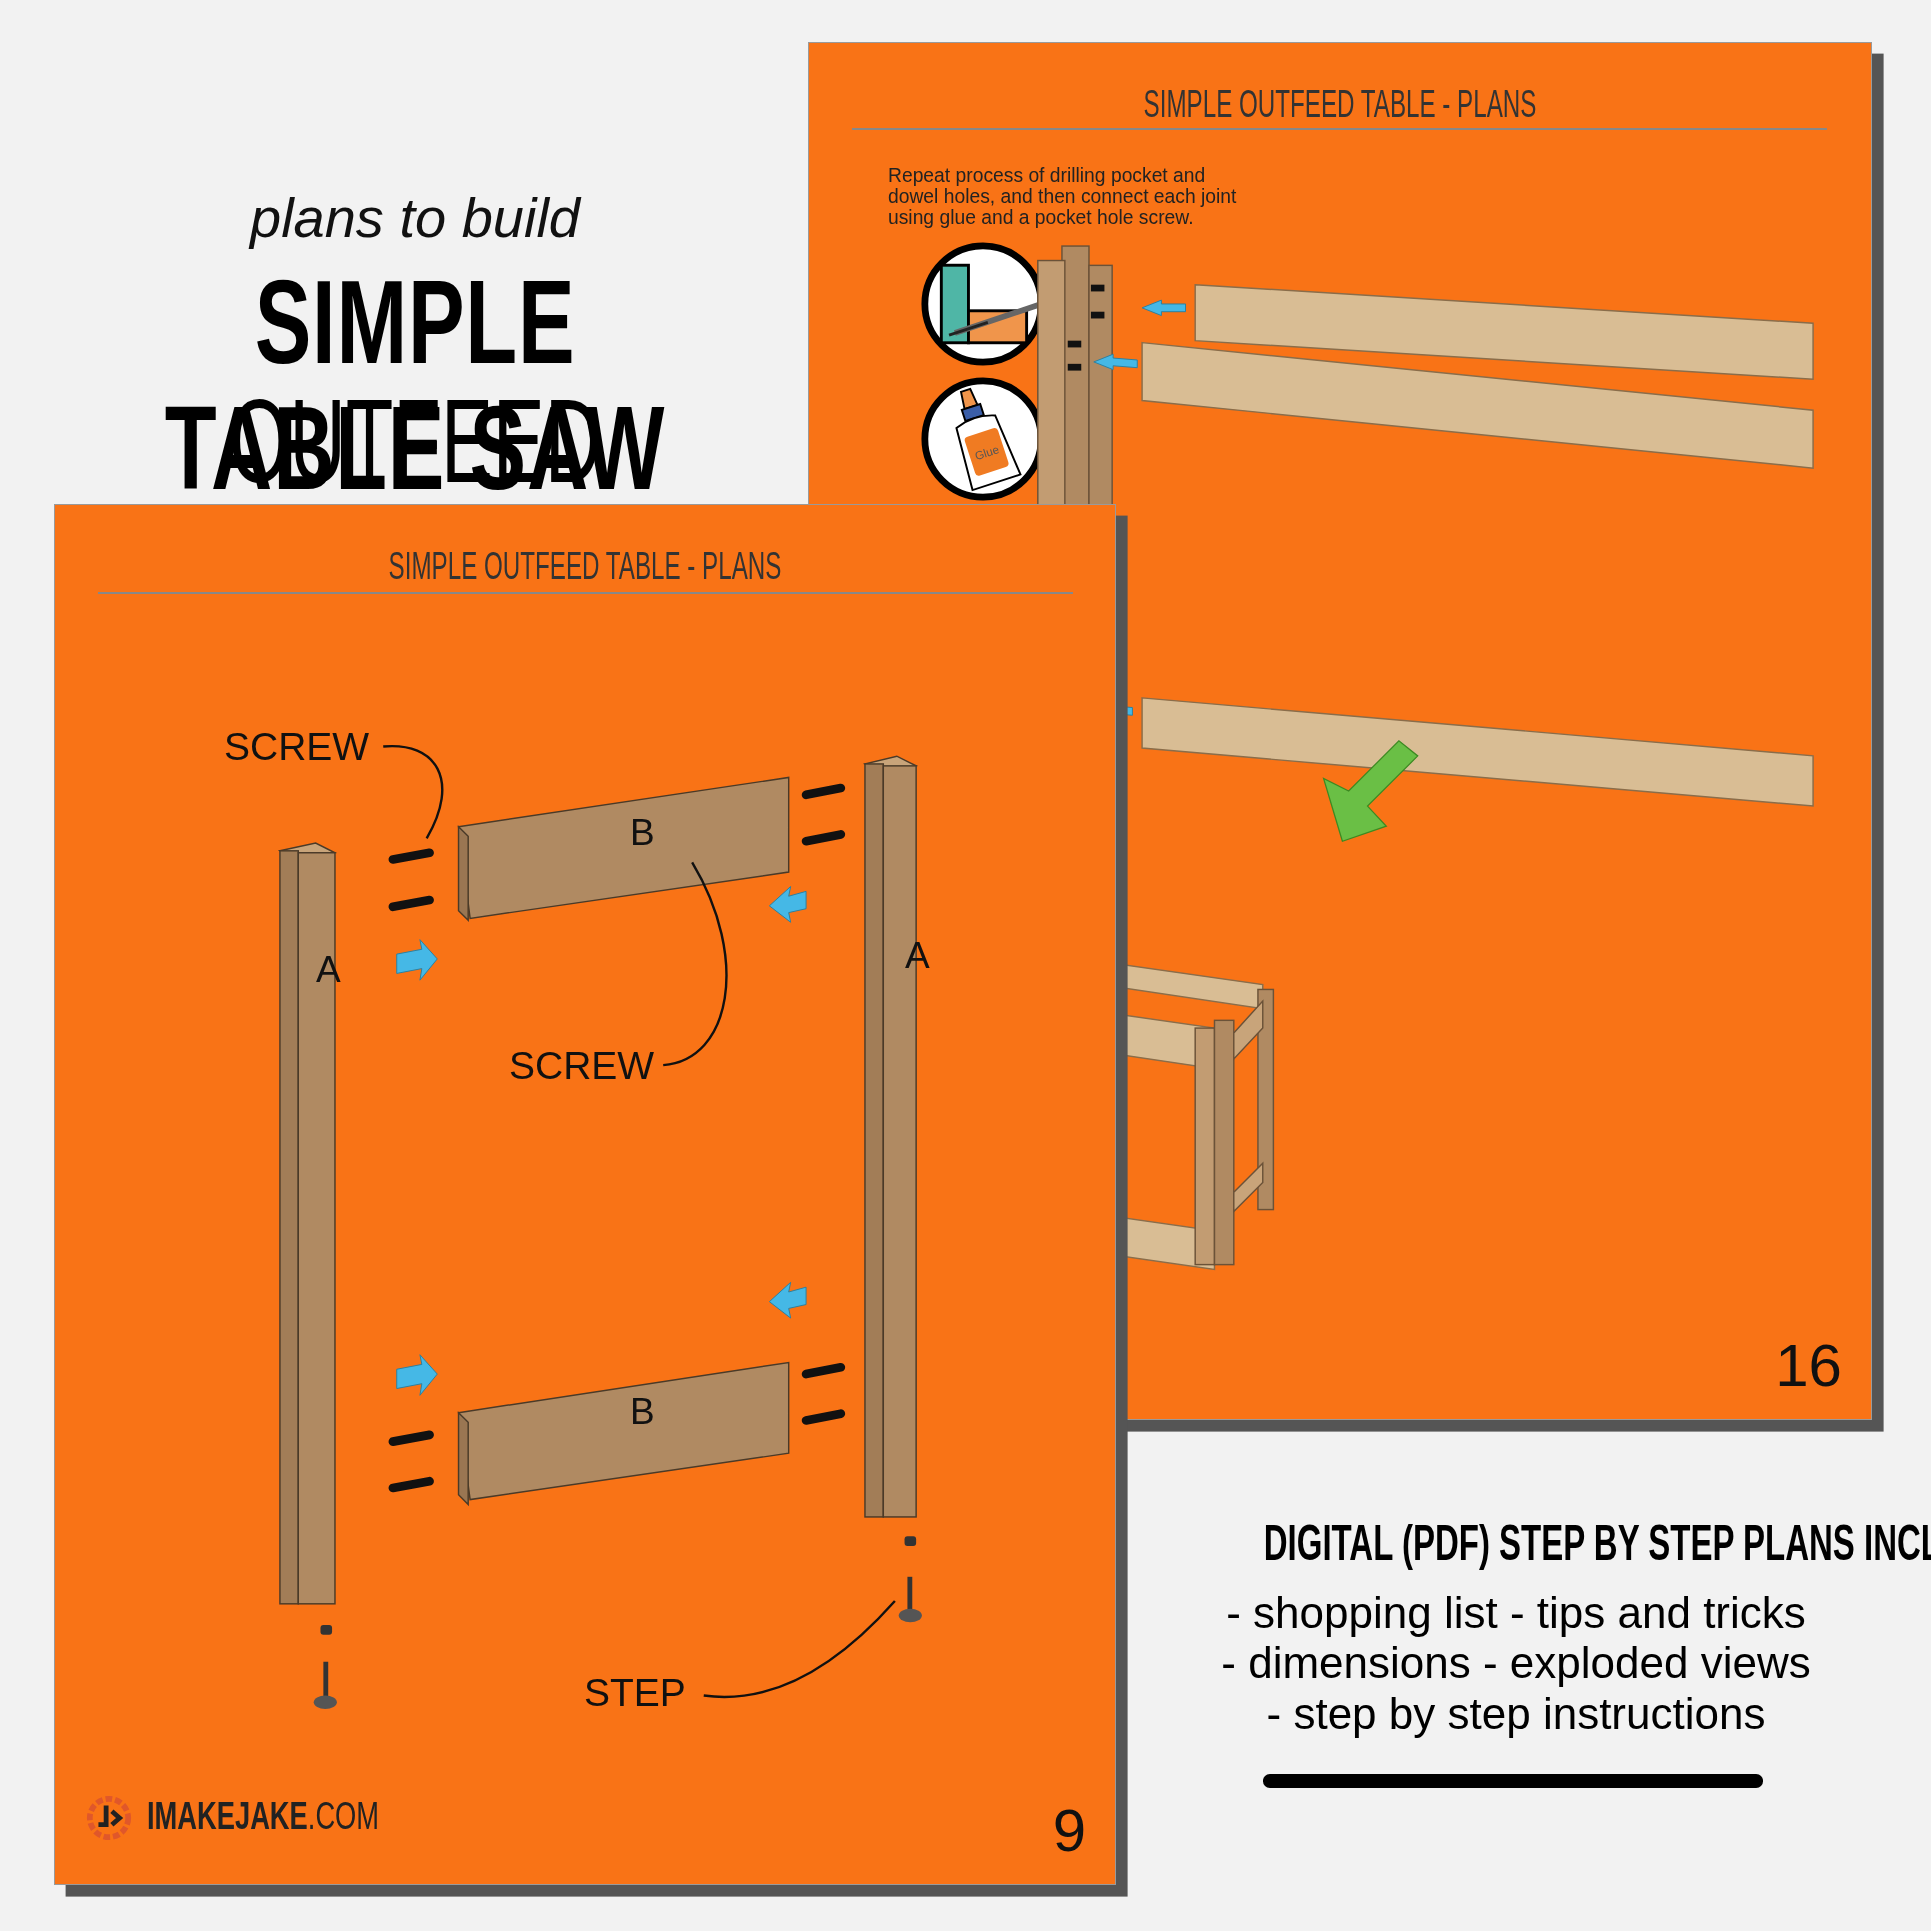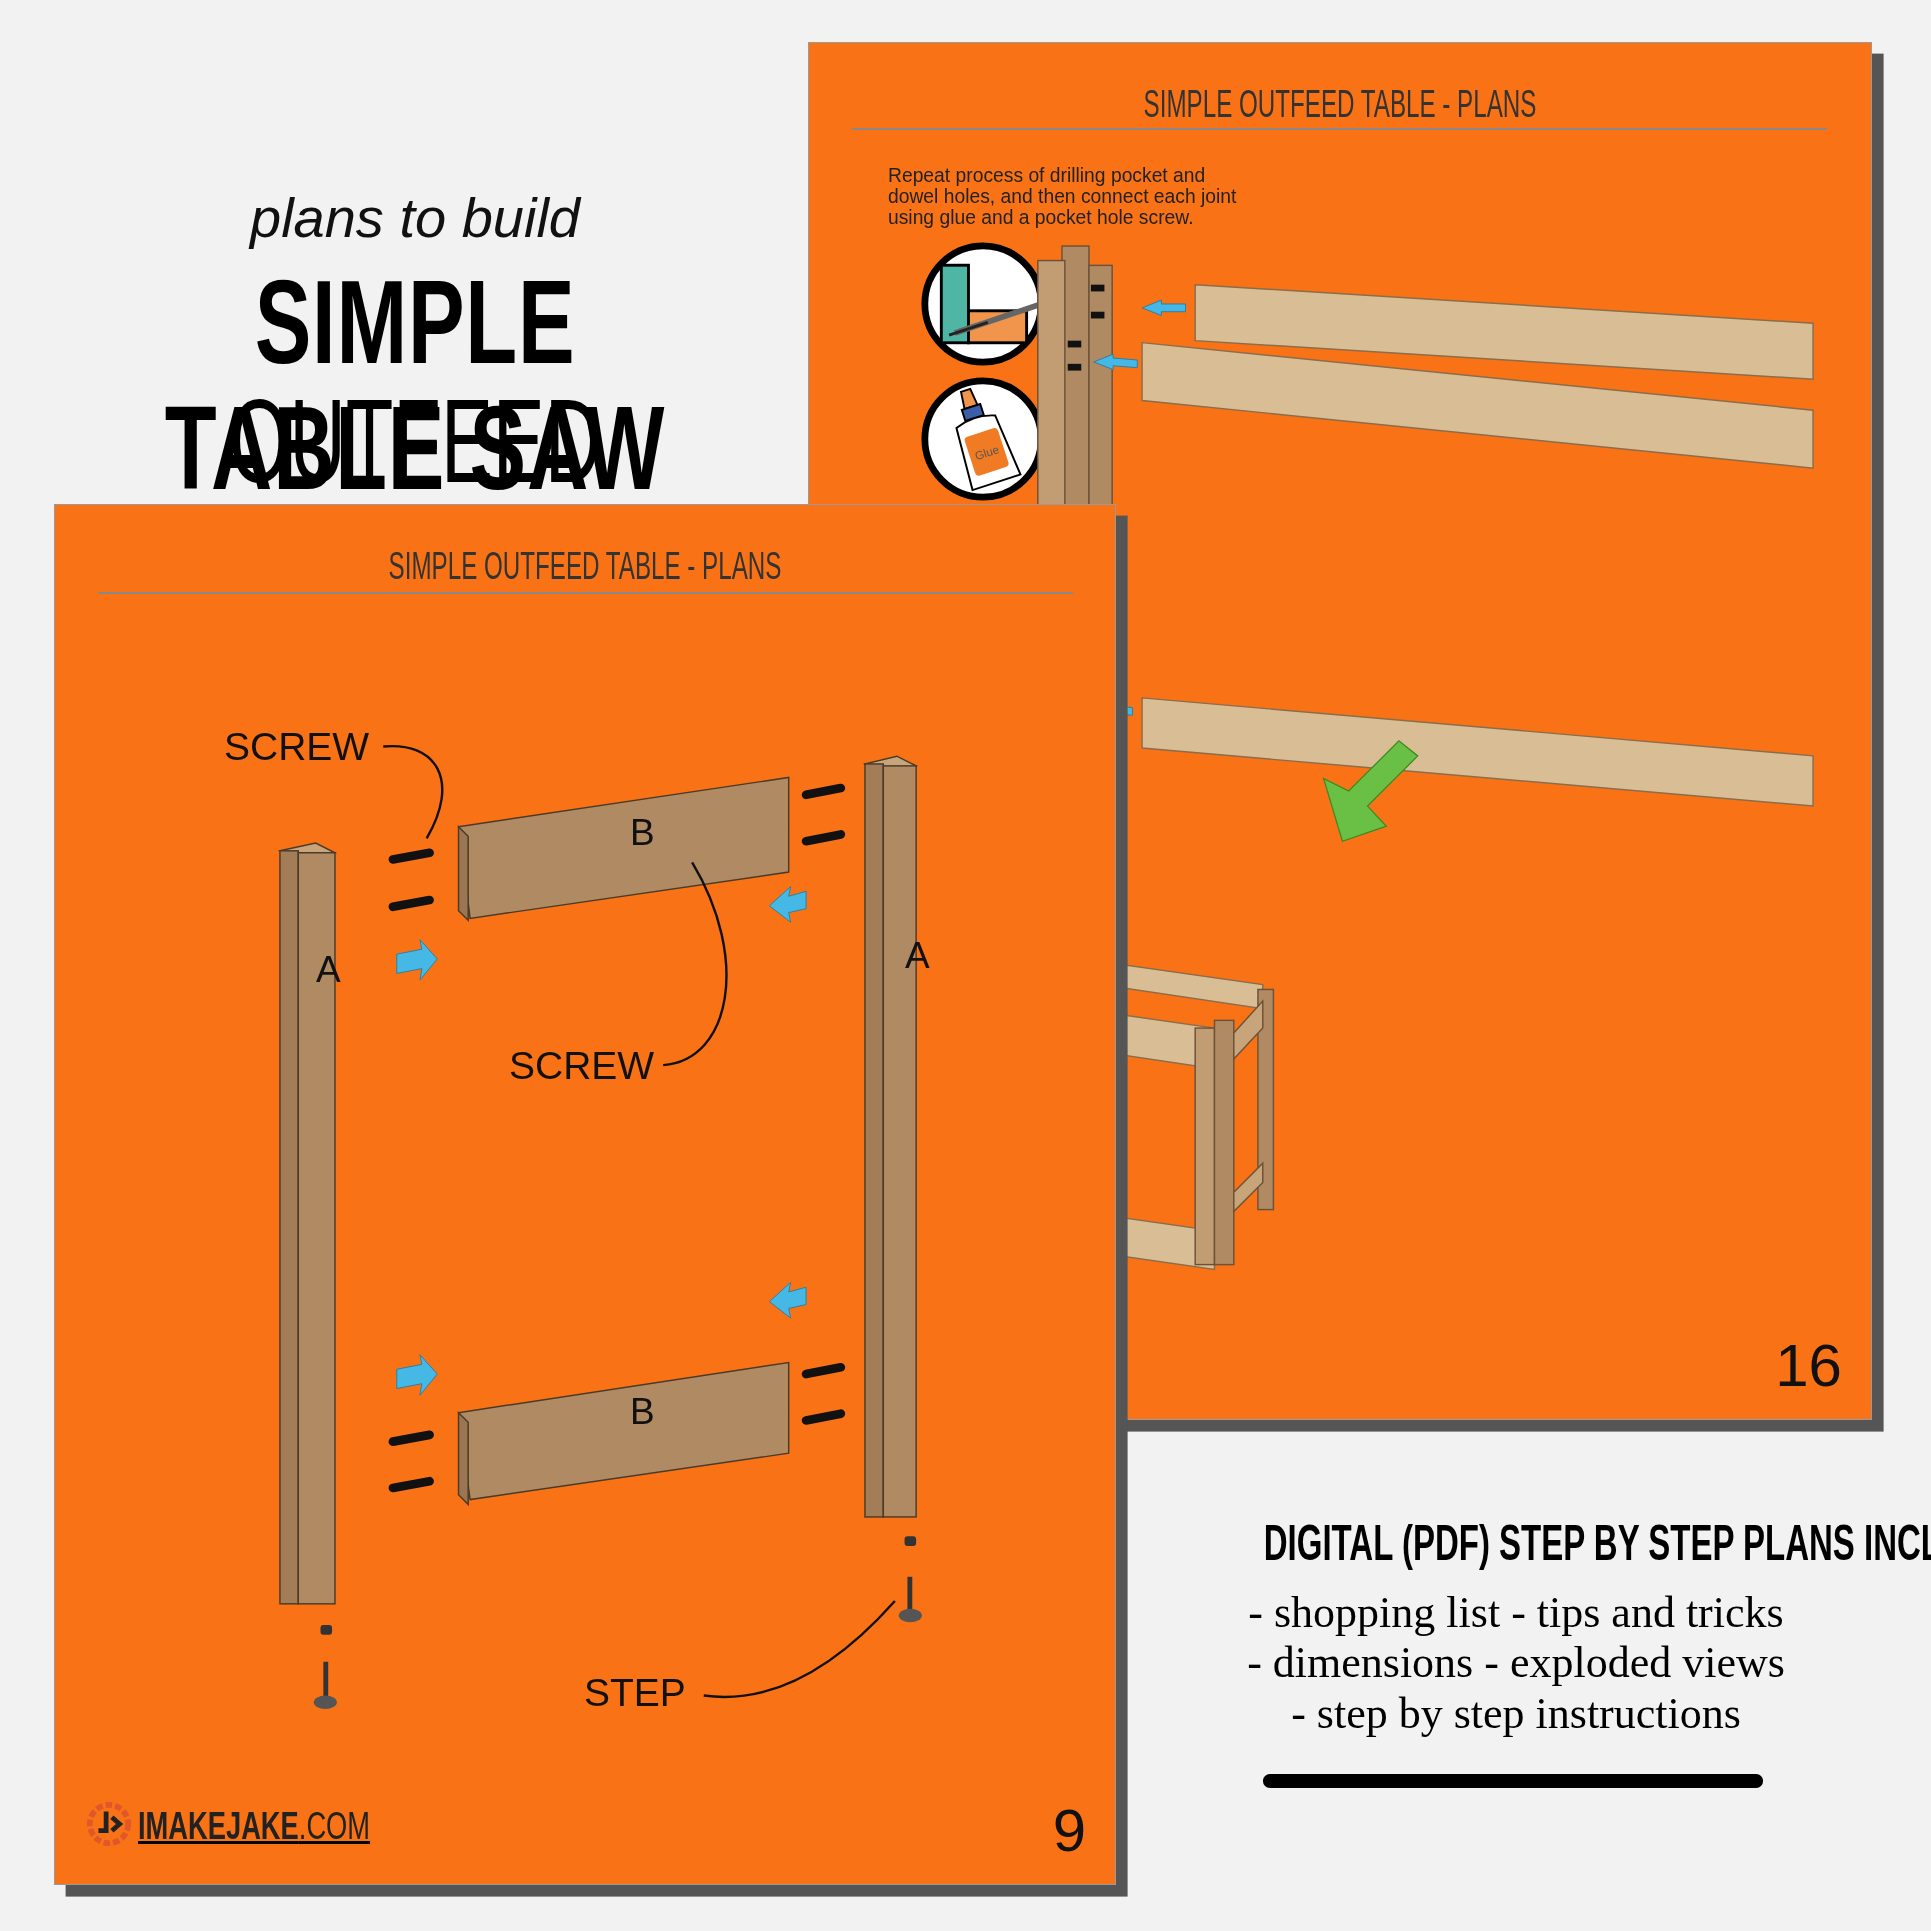--- a/index.html
+++ b/index.html
@@ -13,23 +13,23 @@
   .page{background:#f97316;border:1px solid #9a9a9a;box-shadow:11.6px 11.6px 0 #555;}
   .page-back{left:808px;top:42px;width:1062px;height:1376px;}
   .page-front{left:54px;top:504px;width:1060px;height:1379px;}
   .page-header{position:absolute;text-align:center;font-size:39px;color:#333;font-family:"Liberation Sans",sans-serif;transform:scaleX(0.62);}
   .rule{position:absolute;height:1.9px;background:#888;}
   .pagenum{position:absolute;font-size:60px;color:#111;}
   .instr{position:absolute;font-size:19.3px;line-height:21px;color:#222;}
   .label{position:absolute;font-size:39px;color:#111;}
   .partlabel{position:absolute;font-size:37px;color:#111;}
   .bullets-head{left:1139px;width:734px;top:1514px;text-align:center;font-weight:bold;font-size:50px;color:#000;transform:scaleX(0.66);transform-origin:367px 0;white-space:nowrap;}
-  .bullets{left:1130px;width:772px;text-align:center;font-size:44px;color:#000;line-height:50px;font-family:Liberation Serif, serif;}
+  .bullets{left:1130px;width:772px;text-align:center;font-size:44px;color:#000;line-height:50px;}
   .bar{left:1263px;top:1774px;width:500px;height:13.5px;background:#000;border-radius:6.8px;}
-  .logo{left:85px;top:1794px;height:54px;display:flex;align-items:flex-end;gap:5px;text-decoration:underline;}
+  .logo{left:85px;top:1794px;height:54px;display:flex;align-items:flex-start;gap:14px;}
   .logo-text{font-weight:bold;font-size:39px;color:#222;transform:scaleX(0.7);transform-origin:0 50%;white-space:nowrap;}
   .logo-text .com{font-weight:normal;}
 </style>
 </head>
 <body>
 
 <div class="abs tagline">plans to build</div>
 <div class="abs title1">SIMPLE TABLE SAW</div>
 <div class="abs title2">OUTFEED TABLE</div>
 

